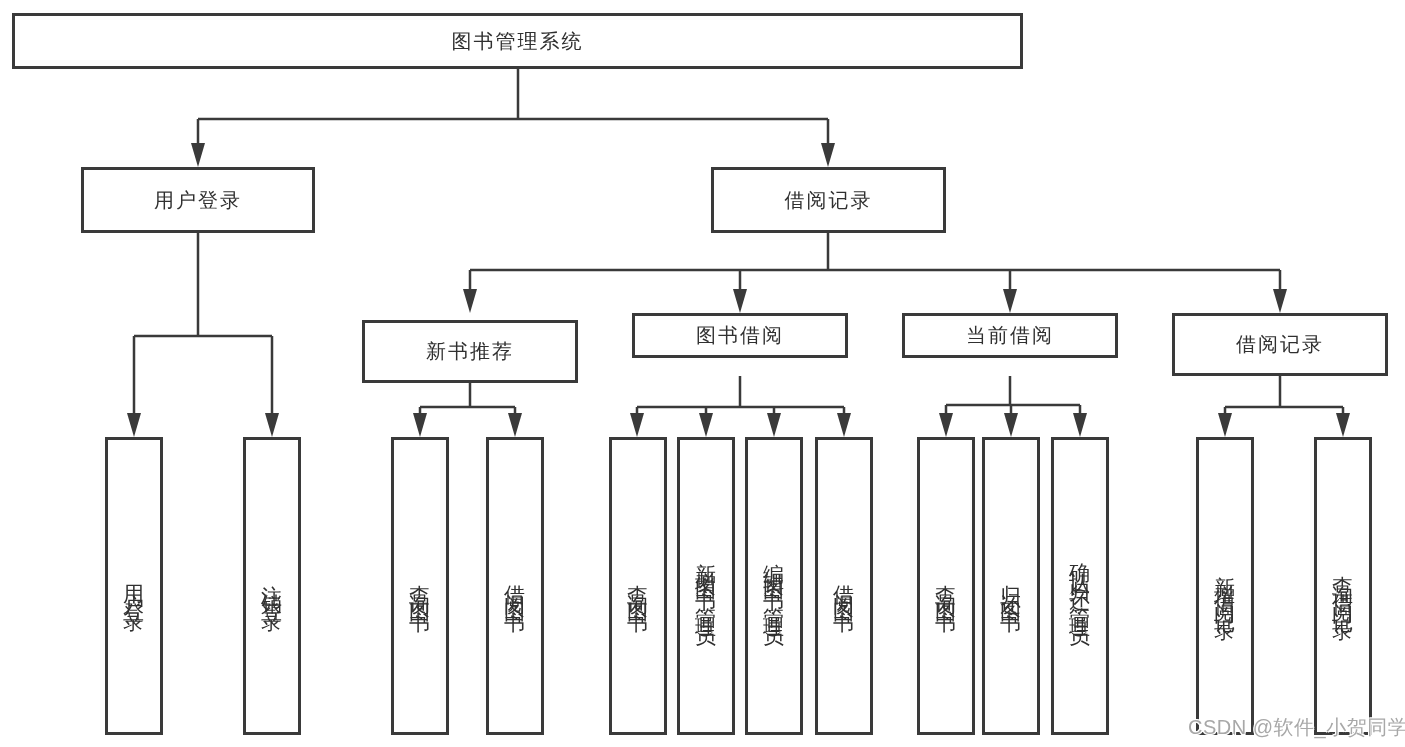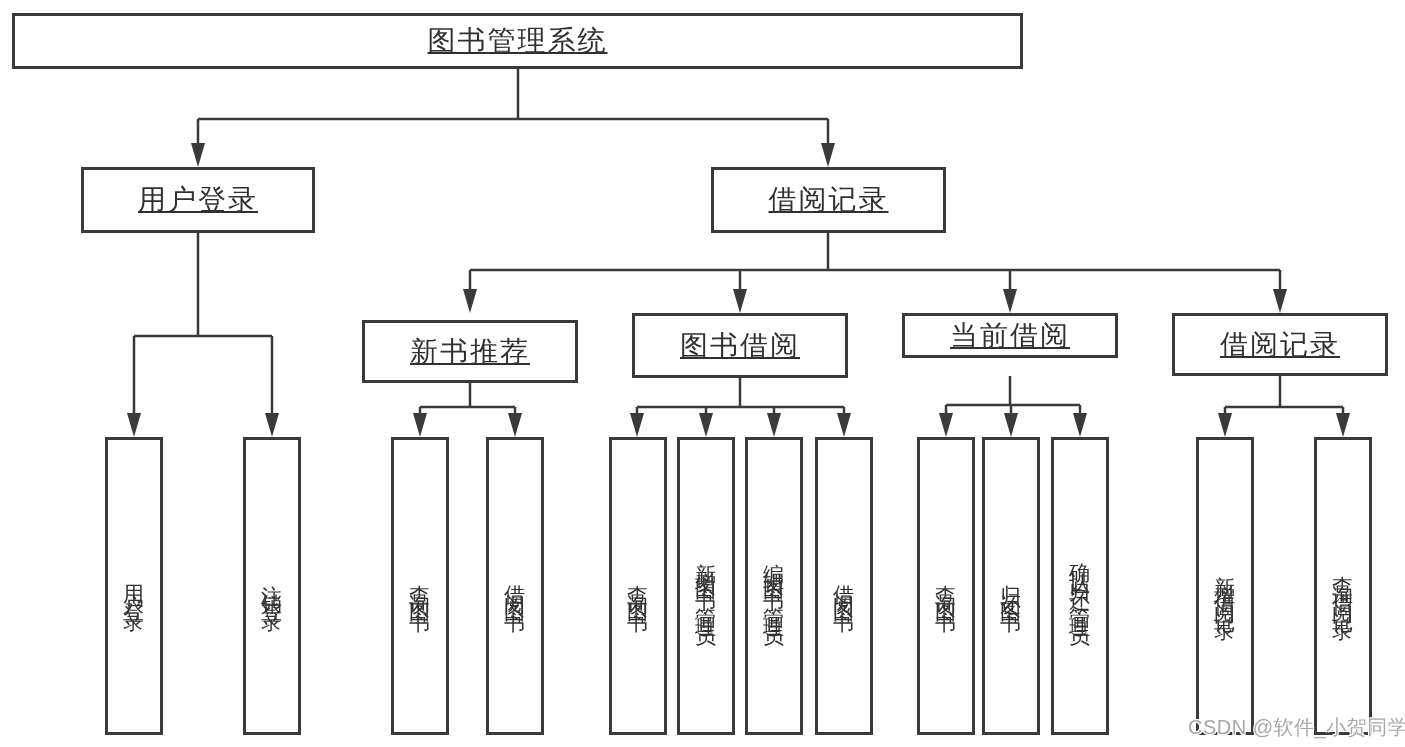--- a/index.html
+++ b/index.html
@@ -18,21 +18,21 @@
   .canvas{position:relative;width:1405px;height:747px;overflow:hidden;background:var(--background);}
   .connectors{position:absolute;left:0;top:0;}
   .box{
     position:absolute;
     background:#fff;
     border:3px solid var(--line);
     color:var(--text);
     display:flex;align-items:center;justify-content:center;
     text-align:center;
   }
-  .h{font-size:28px;letter-spacing:2px;text-decoration:underline;}
+  .h{font-size:20px;letter-spacing:2px;}
   .v{
     writing-mode:vertical-rl;
     text-orientation:mixed;
     font-size:21px;
     letter-spacing:9px;
     line-height:1;
   }
   .watermark{
     position:absolute;
     left:1188px;top:714px;
@@ -79,21 +79,21 @@
       <polygon points="1336,413 1350,413 1343,437"></polygon>
     </g>
   </svg>
 
   <div class="box h" style="left:12px;top:13px;width:1011px;height:56px">图书管理系统</div>
 
   <div class="box h" style="left:81px;top:167px;width:234px;height:66px">用户登录</div>
   <div class="box h" style="left:711px;top:167px;width:235px;height:66px">借阅记录</div>
 
   <div class="box h" style="left:362px;top:320px;width:216px;height:63px">新书推荐</div>
-  <div class="box h" style="left:632px;top:313px;width:216px;height:65px">图书借阅</div>
+  <div class="box h" style="left:632px;top:313px;width:216px;height:45px">图书借阅</div>
   <div class="box h" style="left:902px;top:313px;width:216px;height:45px">当前借阅</div>
   <div class="box h" style="left:1172px;top:313px;width:216px;height:63px">借阅记录</div>
 
   <div class="box v" style="left:105px;top:437px;width:58px;height:298px">用户登录</div>
   <div class="box v" style="left:243px;top:437px;width:58px;height:298px">注销登录</div>
 
   <div class="box v" style="left:391px;top:437px;width:58px;height:298px">查询图书</div>
   <div class="box v" style="left:486px;top:437px;width:58px;height:298px">借阅图书</div>
 
   <div class="box v" style="left:609px;top:437px;width:58px;height:298px">查询图书</div>

